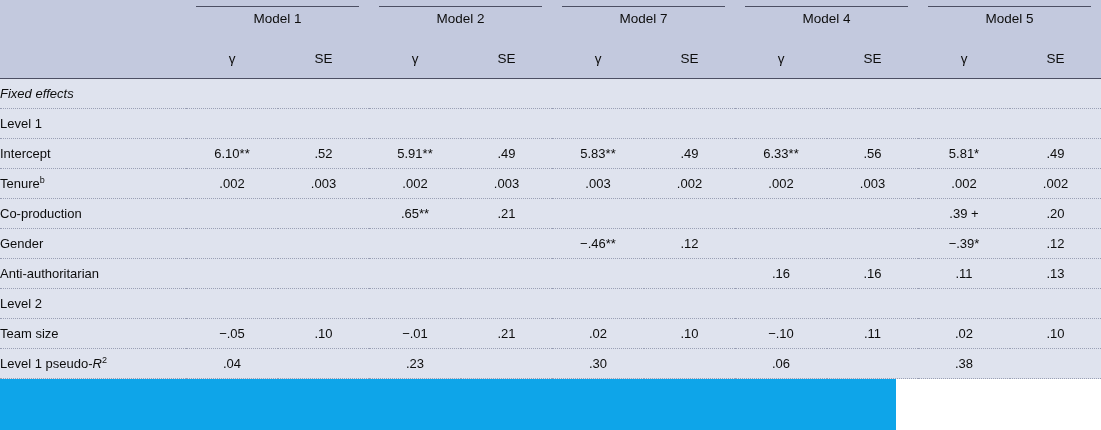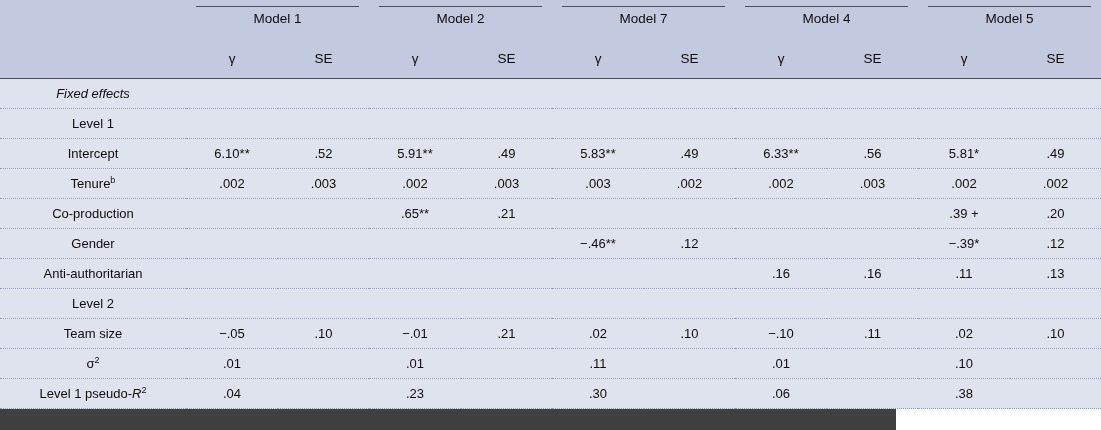--- a/index.html
+++ b/index.html
@@ -10,21 +10,21 @@
   body {
     font-family: "Liberation Sans", sans-serif;
     width: 1101px;
     height: 430px;
     overflow: hidden;
   }
   #table-wrap {
     width: 896px;
     height: 430px;
     position: relative;
-    background: #404040;
+    background: #0ea5e9;
   }
   table.stat-table {
     border-collapse: collapse;
     width: 1101px;
     table-layout: fixed;
     font-size: 13px;
     color: #0d0d0d;
   }
   table.stat-table td, table.stat-table th {
     padding: 0;
@@ -61,21 +61,21 @@
   .hdr-blank { background: #c3c9de; }
 
   
   .body-row td {
     height: 29px;
     vertical-align: middle;
     border-bottom: 1px dotted #9aa0b5;
     background: #dfe3ee;
   }
   .row-label {
-    text-align: center;
+    text-align: left;
     white-space: nowrap;
   }
   .indent0 { padding-left: 10px; }
   .indent1 { padding-left: 24px; }
   .italic { font-style: italic; }
   .num {
     text-align: center;
   }
   .topline td {
     border-top: 1px solid #4c4f63;
@@ -254,33 +254,20 @@
           <td class="num">−.01</td>
           <td class="num">.21</td>
           <td class="num">.02</td>
           <td class="num">.10</td>
           <td class="num">−.10</td>
           <td class="num">.11</td>
           <td class="num">.02</td>
           <td class="num">.10</td>
         </tr>
         <tr class="body-row">
-          <td class="row-label indent0">σ<sup>2</sup></td>
-          <td class="num">.01</td>
-          <td class="num"></td>
-          <td class="num">.01</td>
-          <td class="num"></td>
-          <td class="num">.11</td>
-          <td class="num"></td>
-          <td class="num">.01</td>
-          <td class="num"></td>
-          <td class="num">.10</td>
-          <td class="num"></td>
-        </tr>
-        <tr class="body-row">
           <td class="row-label indent0">Level 1 pseudo-<span class="ital-r">R</span><sup>2</sup></td>
           <td class="num">.04</td>
           <td class="num"></td>
           <td class="num">.23</td>
           <td class="num"></td>
           <td class="num">.30</td>
           <td class="num"></td>
           <td class="num">.06</td>
           <td class="num"></td>
           <td class="num">.38</td>

